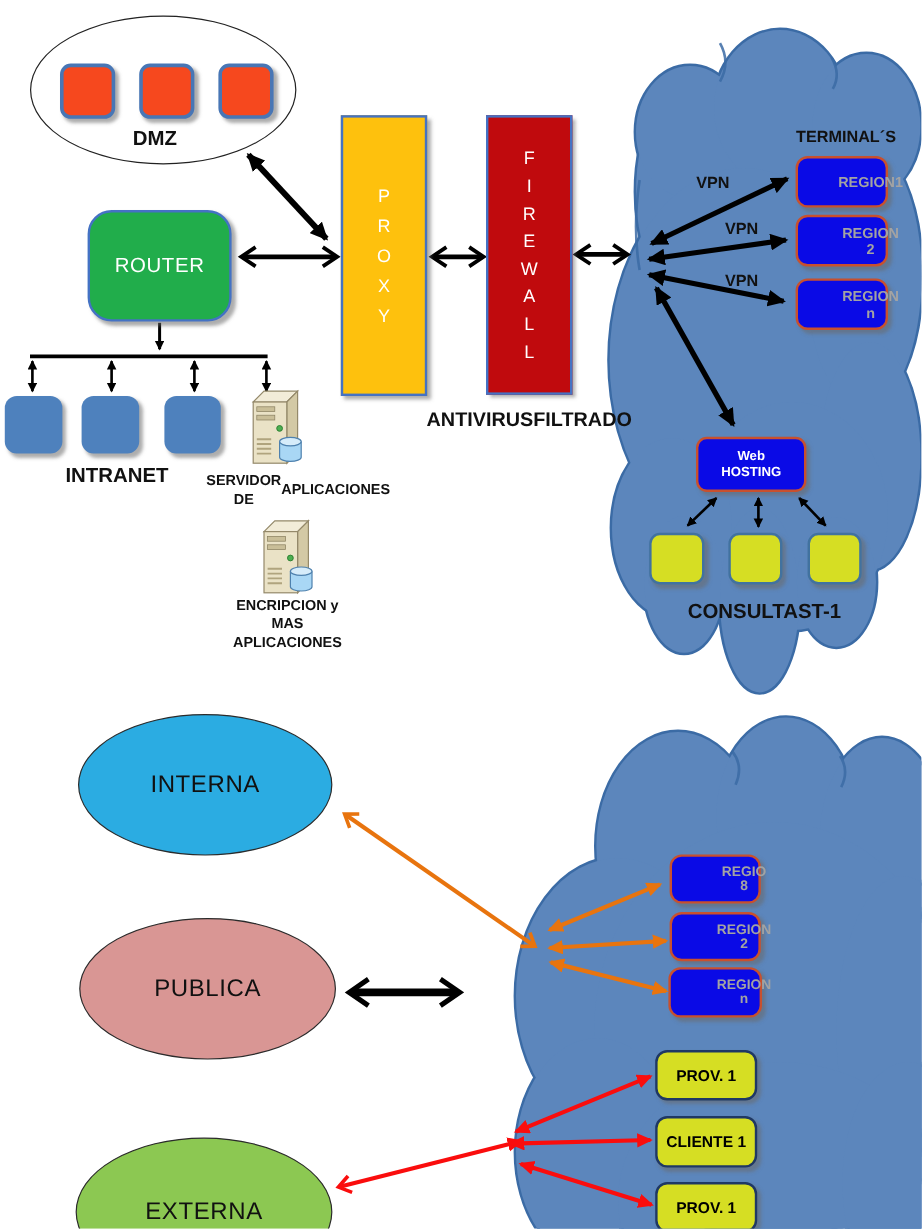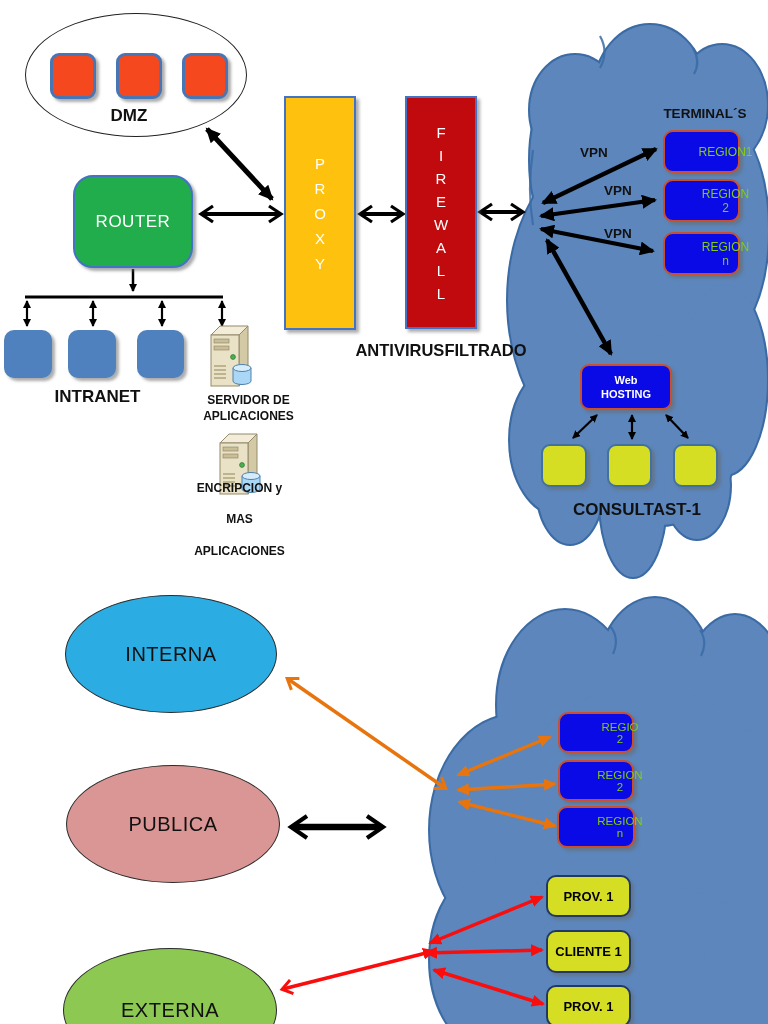--- a/index.html
+++ b/index.html
@@ -17,21 +17,21 @@
   .sq-orange{background:#F6481E;border:3px solid #4876B5;border-radius:9px;}
   .router{background:#21AD4B;border:2.5px solid #4472C4;border-radius:20px;
           color:#ffffff;font-size:17px;letter-spacing:0.5px;}
   .proxy{background:#FEC10D;border:2px solid #4472C4;}
   .firewall{background:#C00A0D;border:2px solid #4472C4;}
   .vtext{color:#fff;font-size:15px;white-space:pre-line;text-align:center;}
   .proxy .vtext{line-height:25px;}
   .firewall .vtext{line-height:23px;}
   .intranet-sq{background:#4E81BD;border-radius:10px;}
   .region-box{background:#0A0AE6;border:2.5px solid #C8502E;border-radius:10px;
-              color:#84cc16;font-weight:normal;font-size:12px;padding-left:48px;}
+              color:#a3a3a3;font-weight:bold;font-size:12px;padding-left:48px;}
   .webhost{background:#0A0AE6;border:2.5px solid #C8502E;border-radius:9px;
            color:#ffffff;font-weight:bold;font-size:11px;line-height:14px;}
   .yellow-sq{background:#D6DE23;border:2.5px solid #41729F;border-radius:9px;}
   .ynode{background:#D6DE23;border:2.5px solid #1F3864;border-radius:10px;
          color:#000;font-weight:bold;font-size:13px;text-align:center;}
   .big-ellipse{border:1.6px solid #2b2b2b;font-size:20px;letter-spacing:0.5px;color:#111;}
   .interna{background:#2BACE2;}
   .publica{background:#D99694;}
   .externa{background:#8CC852;}
 </style>
@@ -216,25 +216,25 @@
   <div class="lbl bold" style="left:371px;top:327px;width:140px;height:46px;font-size:16.5px;line-height:23px;">
     <span>ANTIVIRUS</span>
     <span>FILTRADO</span>
   </div>
 
   <div class="node intranet-sq shadow" style="left:4px;top:330px;width:48px;height:48px;"></div>
   <div class="node intranet-sq shadow" style="left:68px;top:330px;width:48px;height:48px;"></div>
   <div class="node intranet-sq shadow" style="left:137px;top:330px;width:47px;height:48px;"></div>
   <div class="lbl bold" style="left:20px;top:386px;width:155px;height:22px;font-size:17px;">INTRANET</div>
 
-  <div class="lbl bold" style="left:186px;top:391px;width:125px;height:34px;font-size:12px;line-height:16px;flex-direction:column;">
+  <div class="lbl bold" style="left:186px;top:391px;width:125px;height:34px;font-size:12px;line-height:16px;flex-direction:row;">
     <span>SERVIDOR DE</span>
     <span>APLICACIONES</span>
   </div>
-  <div class="lbl bold" style="left:177px;top:495px;width:125px;height:50px;font-size:12px;line-height:15.5px;flex-direction:column;gap:16px;">
+  <div class="lbl bold" style="left:177px;top:495px;width:125px;height:50px;font-size:12px;line-height:15.5px;flex-direction:column;">
     <span>ENCRIPCION y</span>
     <span>MAS</span>
     <span>APLICACIONES</span>
   </div>
 
   <div class="lbl bold" style="left:655px;top:104px;width:100px;height:18px;font-size:13.5px;">TERMINAL´S</div>
   <div class="node region-box shadow" style="left:663px;top:130px;width:77px;height:43px;">
       <span>REGION1</span>
     </div>
   <div class="node region-box shadow" style="left:663px;top:179px;width:77px;height:43px;">
@@ -263,21 +263,21 @@
     <span>INTERNA</span>
   </div>
   <div class="node ellipse big-ellipse publica" style="left:66px;top:765px;width:214px;height:118px;">
     <span>PUBLICA</span>
   </div>
   <div class="node ellipse big-ellipse externa" style="left:63px;top:948px;width:214px;height:124px;">
     <span>EXTERNA</span>
   </div>
 
   <div class="node region-box shadow" style="left:558px;top:712px;width:76px;height:41px;font-size:11.5px;">
-      <span>REGIO 2</span>
+      <span>REGIO 8</span>
     </div>
   <div class="node region-box shadow" style="left:558px;top:760px;width:76px;height:41px;font-size:11.5px;">
       <span>REGION 2</span>
     </div>
   <div class="node region-box shadow" style="left:557px;top:806px;width:78px;height:42px;font-size:11.5px;">
       <span>REGION n</span>
     </div>
 
   <div class="node ynode shadow" style="left:546px;top:875px;width:85px;height:42px;">
       <span>PROV. 1</span>

